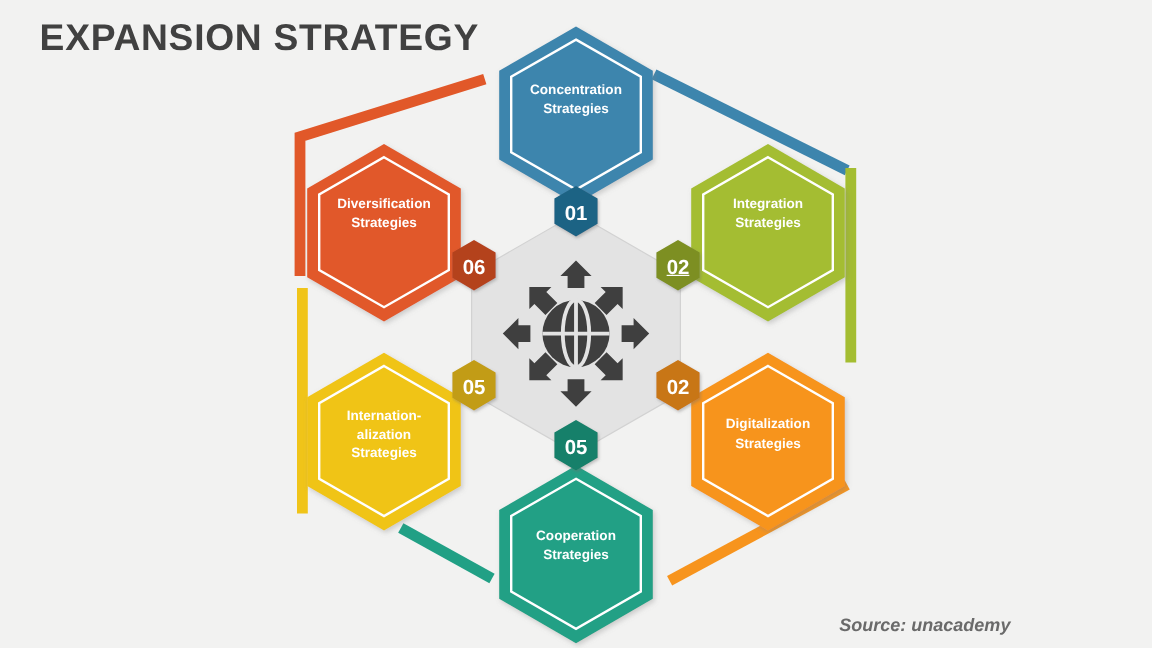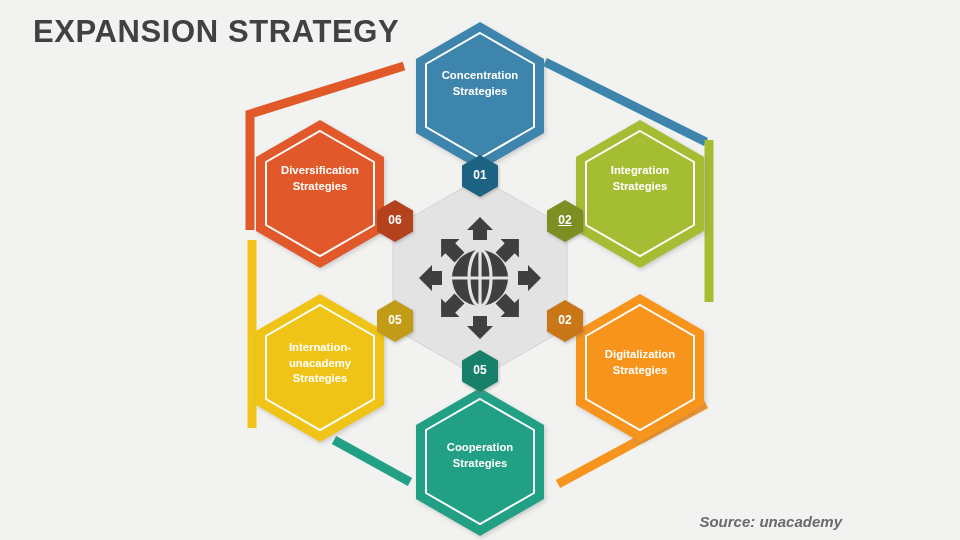--- a/index.html
+++ b/index.html
@@ -57,21 +57,21 @@
     font-weight: bold;
     line-height: 15.5px;
     font-family: "Liberation Sans", sans-serif;
     pointer-events: none;
     width: 120px;
   }
   .numlabel {
     position: absolute;
     color: #ffffff;
     text-align: center;
-    font-size: 12px;
+    font-size: 17px;
     font-weight: bold;
     font-family: "Liberation Sans", sans-serif;
     pointer-events: none;
     width: 40px;
   }
 </style>
 </head>
 <body style="background: rgb(242, 242, 241);">
 
 <div id="slide" style="background: rgb(242, 242, 241);">
@@ -202,21 +202,21 @@
   <div class="hexlabel" style="left:580px; top:347px;">
     <span>Digitalization</span><br>
     <span>Strategies</span>
   </div>
   <div class="hexlabel" style="left:420px; top:440px;">
     <span>Cooperation</span><br>
     <span>Strategies</span>
   </div>
   <div class="hexlabel" style="left:260px; top:340px;">
     <span>Internation-</span><br>
-    <span>unacademy</span><br>
+    <span>alization</span><br>
     <span>Strategies</span>
   </div>
   <div class="hexlabel" style="left:260px; top:163px;">
     <span>Diversification</span><br>
     <span>Strategies</span>
   </div>
 
   <div class="numlabel" style="left:460px; top:168px;">01</div>
   <div class="numlabel" style="left:545px; top:213px;text-decoration:underline;">02</div>
   <div class="numlabel" style="left:545px; top:313px;">02</div>

